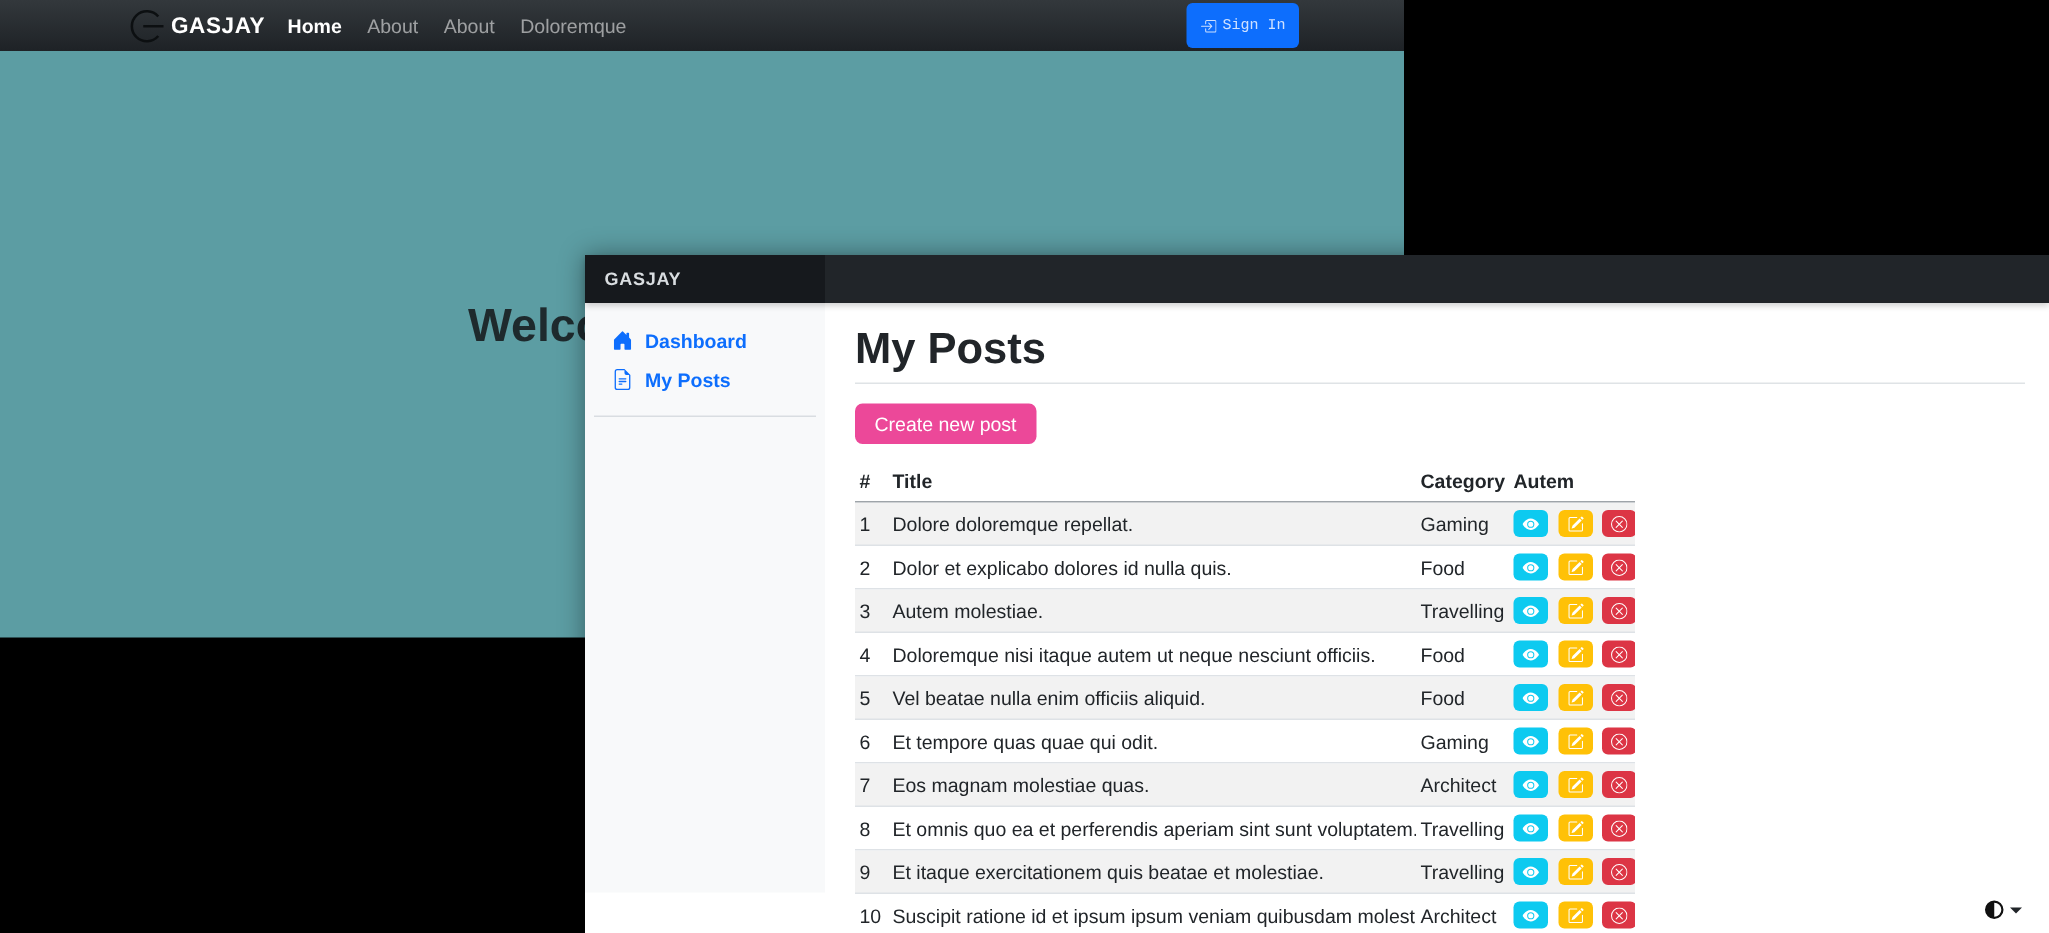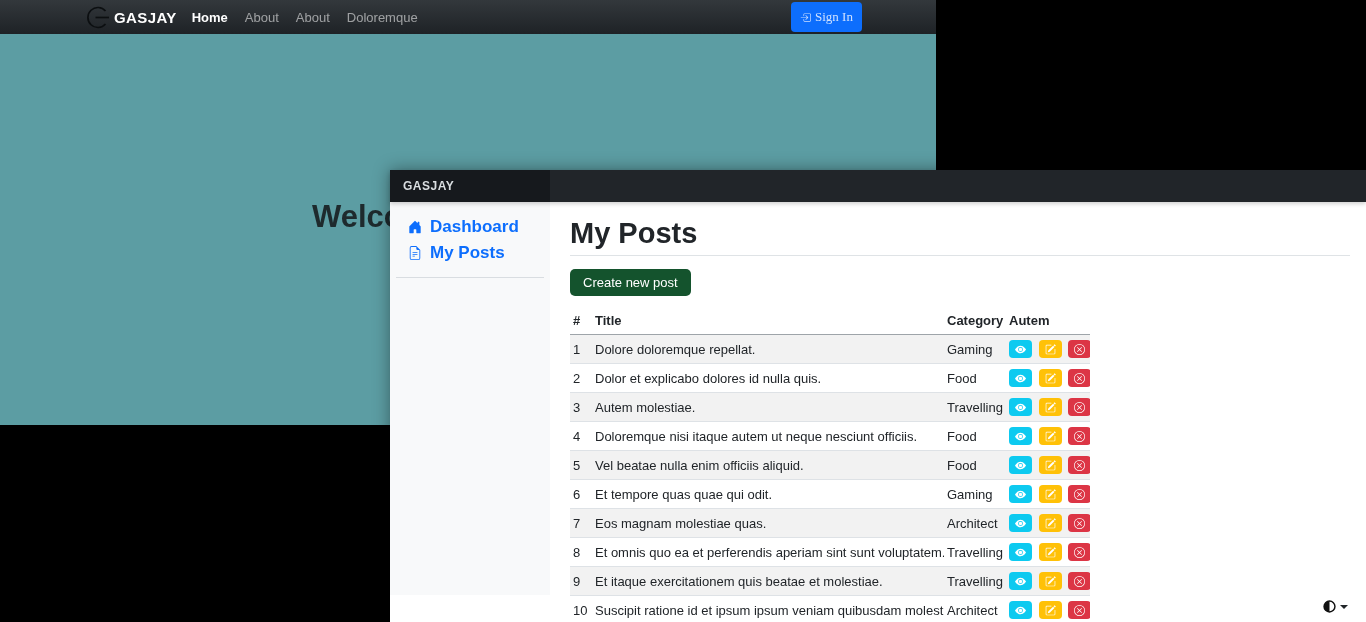--- a/index.html
+++ b/index.html
@@ -29,21 +29,21 @@
   .nav-link {
     font-size: 13px; color: rgba(255,255,255,.55);
     text-decoration: none; cursor: pointer;
   }
   .nav-link.active { color: #fff; font-weight: bold; }
   .signin-btn {
     position: absolute; left: 791px; top: 2px;
     height: 30px; padding: 0 9px;
     background: #0d6efd; color: #cfe1ff;
     border: none; border-radius: 4px;
-    font-size: 13px; font-family: Liberation Serif, serif;
+    font-size: 10px; font-family: Liberation Mono, monospace;
     display: inline-flex; align-items: center; gap: 4px;
     cursor: pointer;
   }
   .signin-btn svg { flex: none; }
 
   
   .hero {
     position: absolute; left: 0; top: 34px;
     width: 936px; height: 391px;
     background: #5c9da3;
@@ -80,21 +80,21 @@
   
   .sidebar {
     width: 160px; height: 393px;
     background: #f8f9fa;
     padding-top: 14px;
     flex: none;
   }
   .side-item {
     display: flex; align-items: center; gap: 8px;
     height: 22px; padding-left: 18px;
-    font-size: 17px; font-weight: 600; color: #0d6efd;
+    font-size: 13px; font-weight: 600; color: #0d6efd;
     cursor: pointer;
   }
   .side-item + .side-item { margin-top: 4px; }
   .side-divider {
     border: none; border-top: 1px solid #d9dde1;
     margin: 13px 6px;
   }
   .side-item svg { flex: none; }
 
   
@@ -105,21 +105,21 @@
   }
   .page-title {
     margin: 0; font-size: 29px; font-weight: 600; color: #212529;
     line-height: 1.25;
   }
   .title-rule {
     border: none; border-top: 1px solid #dfe3e6;
     margin: 4px 0 13px 0;
   }
   .create-btn {
-    background: #14532d; color: #fff;
+    background: #ec4899; color: #fff;
     border: none; border-radius: 5px;
     font-size: 13px; font-family: inherit; font-weight: 400;
     padding: 6px 13px; margin-bottom: 13px;
     cursor: pointer;
   }
 
   
   table.posts {
     border-collapse: collapse;
     width: 520px; font-size: 13px; color: #212529;

